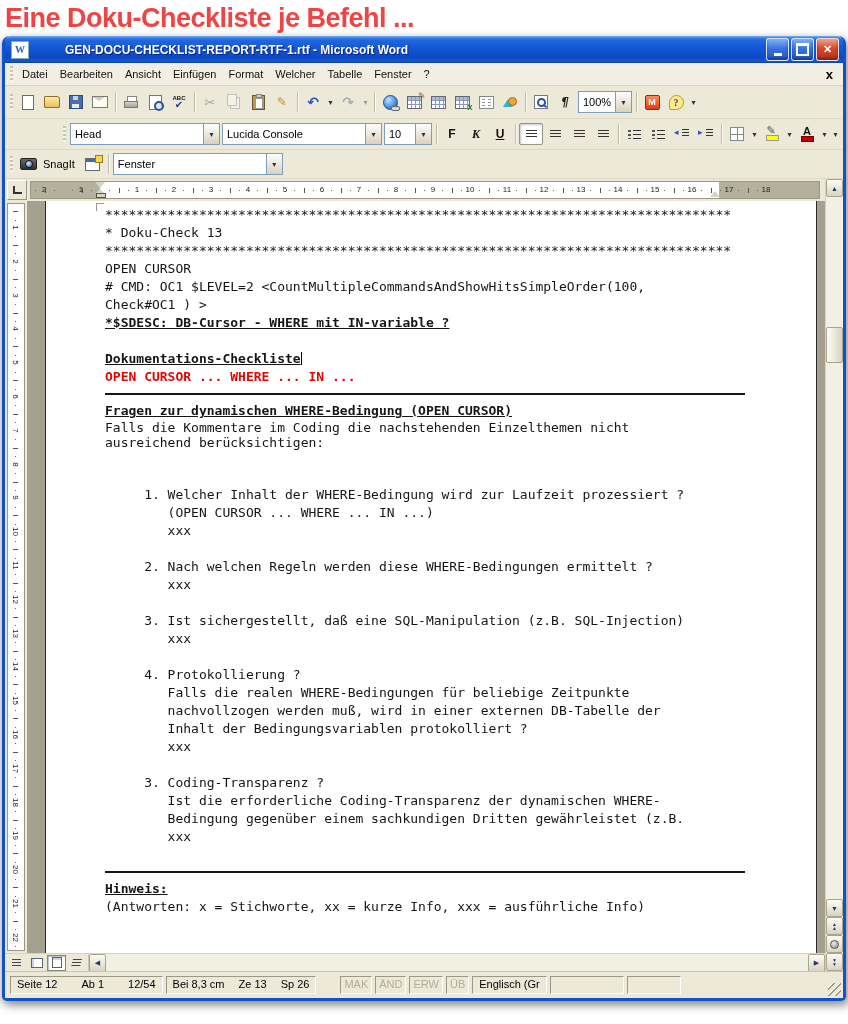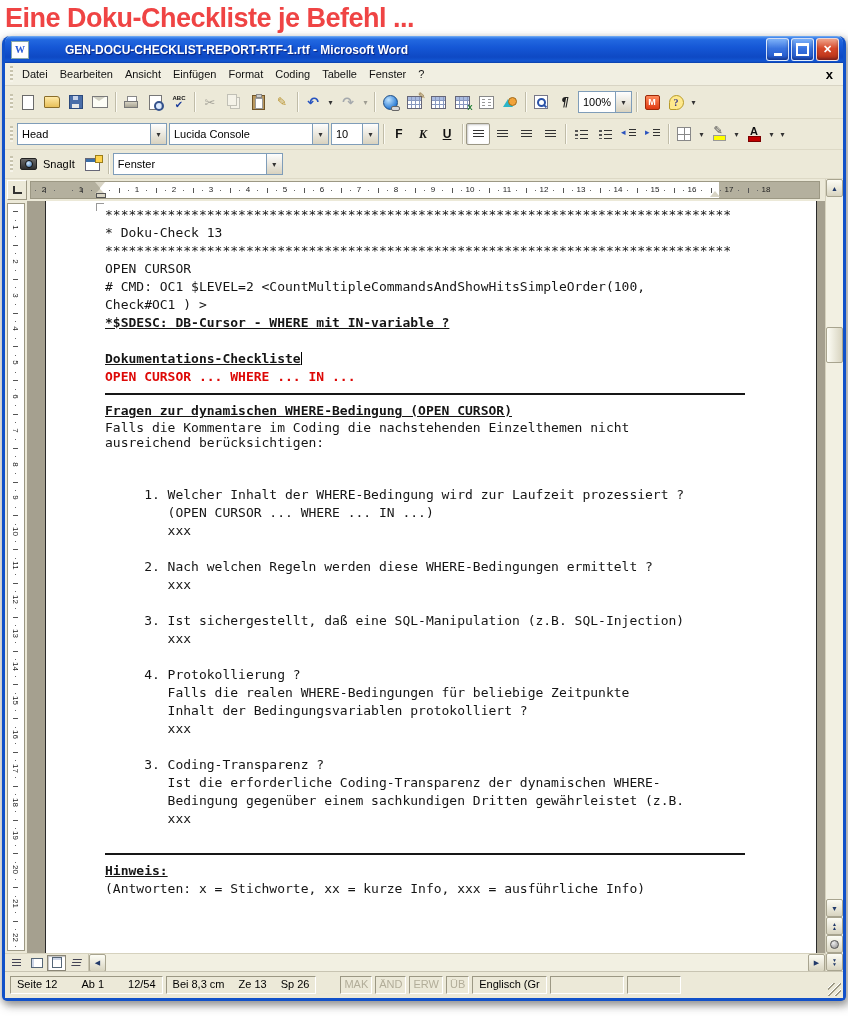--- a/index.html
+++ b/index.html
@@ -23,21 +23,21 @@
   .wb-min i{width:8px;height:3px;background:#fff;margin-top:9px;display:block;}
   .wb-max i{width:9px;height:8px;border:2px solid #fff;border-top-width:3px;display:block;}
   
   .menubar{height:22px;background:#f1efe2;display:flex;align-items:center;padding:0 4px 0 2px;
     border-bottom:1px solid #d8d4c4;font:11px "Liberation Sans",sans-serif;color:#111;}
   .grip{width:3px;height:16px;margin:0 3px;background:repeating-linear-gradient(to bottom,#c8c4ae 0 2px,#f6f4ea 2px 4px);}
   .mitem{padding:3px 6px;white-space:nowrap;}
   .menu-close{margin-left:auto;font:700 13px/13px "Liberation Sans",sans-serif;padding:1px 6px;color:#000;}
   
   .toolbar{display:flex;align-items:center;background:#ece9d8;padding:2px 2px;border-bottom:1px solid #ddd9c6;}
-  .tb1{height:28px;} .tb2{height:26px;} .tb3{height:24px;}
+  .tb1{height:28px;} .tb2{height:26px;justify-content:flex-end;} .tb3{height:24px;}
   .tsep{width:1px;height:20px;background:#c0bca8;margin:0 3px;box-shadow:1px 0 0 #fcfbf4;}
   .tbtn{min-width:22px;height:20px;display:inline-flex;align-items:center;justify-content:center;position:relative;
     border:1px solid transparent;border-radius:2px;margin:0;}
   .tbtn.pressed{background:#fff;border-color:#9a9684;box-shadow:inset 1px 1px 2px rgba(0,0,0,.22);}
   .tbtn.dis{opacity:.42;filter:grayscale(.7);}
   .tdd{width:11px;height:20px;display:inline-flex;align-items:center;justify-content:center;color:#333;}
   .tdd::before{content:"▾";font-size:8px;}
   .tdd.dis{opacity:.42;}
   .g{position:relative;display:inline-flex;align-items:center;justify-content:center;font-family:"DejaVu Sans",sans-serif;}
   
@@ -207,21 +207,21 @@
         </span>
       <span class="wb wb-max">
           <i></i>
         </span>
       <span class="wb wb-close">✕</span>
     </span>
   </div>
 
   <div class="menubar">
     <span class="grip"></span>
-    <span id="menu-items"><span class="mitem">Datei</span><span class="mitem">Bearbeiten</span><span class="mitem">Ansicht</span><span class="mitem">Einfügen</span><span class="mitem">Format</span><span class="mitem">Coding</span><span class="mitem">Tabelle</span><span class="mitem">Fenster</span><span class="mitem">?</span></span>
+    <span id="menu-items"><span class="mitem">Datei</span><span class="mitem">Bearbeiten</span><span class="mitem">Ansicht</span><span class="mitem">Einfügen</span><span class="mitem">Format</span><span class="mitem">Welcher</span><span class="mitem">Tabelle</span><span class="mitem">Fenster</span><span class="mitem">?</span></span>
     <span class="menu-close">x</span>
   </div>
 
   <div class="toolbar tb1">
     <span class="grip"></span>
     <span id="tb-standard" style="display:flex;align-items:center;">
         <span class="tbtn ic-new-document">
           <i class="g"></i>
         </span>
         <span class="tbtn ic-open">
@@ -602,20 +602,21 @@
                 <div class="dl">        xxx</div>
                 <div class="dl">&nbsp;</div>
                 <div class="dl">     2. Nach welchen Regeln werden diese WHERE-Bedingungen ermittelt ?</div>
                 <div class="dl">        xxx</div>
                 <div class="dl">&nbsp;</div>
                 <div class="dl">     3. Ist sichergestellt, daß eine SQL-Manipulation (z.B. SQL-Injection)</div>
                 <div class="dl">        xxx</div>
                 <div class="dl">&nbsp;</div>
                 <div class="dl">     4. Protokollierung ?</div>
                 <div class="dl">        Falls die realen WHERE-Bedingungen für beliebige Zeitpunkte</div>
+                <div class="dl">        nachvollzogen werden muß, wird in einer externen DB-Tabelle der</div>
                 <div class="dl">        Inhalt der Bedingungsvariablen protokolliert ?</div>
                 <div class="dl">        xxx</div>
                 <div class="dl">&nbsp;</div>
                 <div class="dl">     3. Coding-Transparenz ?</div>
                 <div class="dl">        Ist die erforderliche Coding-Transparenz der dynamischen WHERE-</div>
                 <div class="dl">        Bedingung gegenüber einem sachkundigen Dritten gewährleistet (z.B.</div>
                 <div class="dl">        xxx</div>
                 <div class="dl">&nbsp;</div>
                 <div class="dl hrline"></div>
                 <div class="dl hu">Hinweis:</div>

